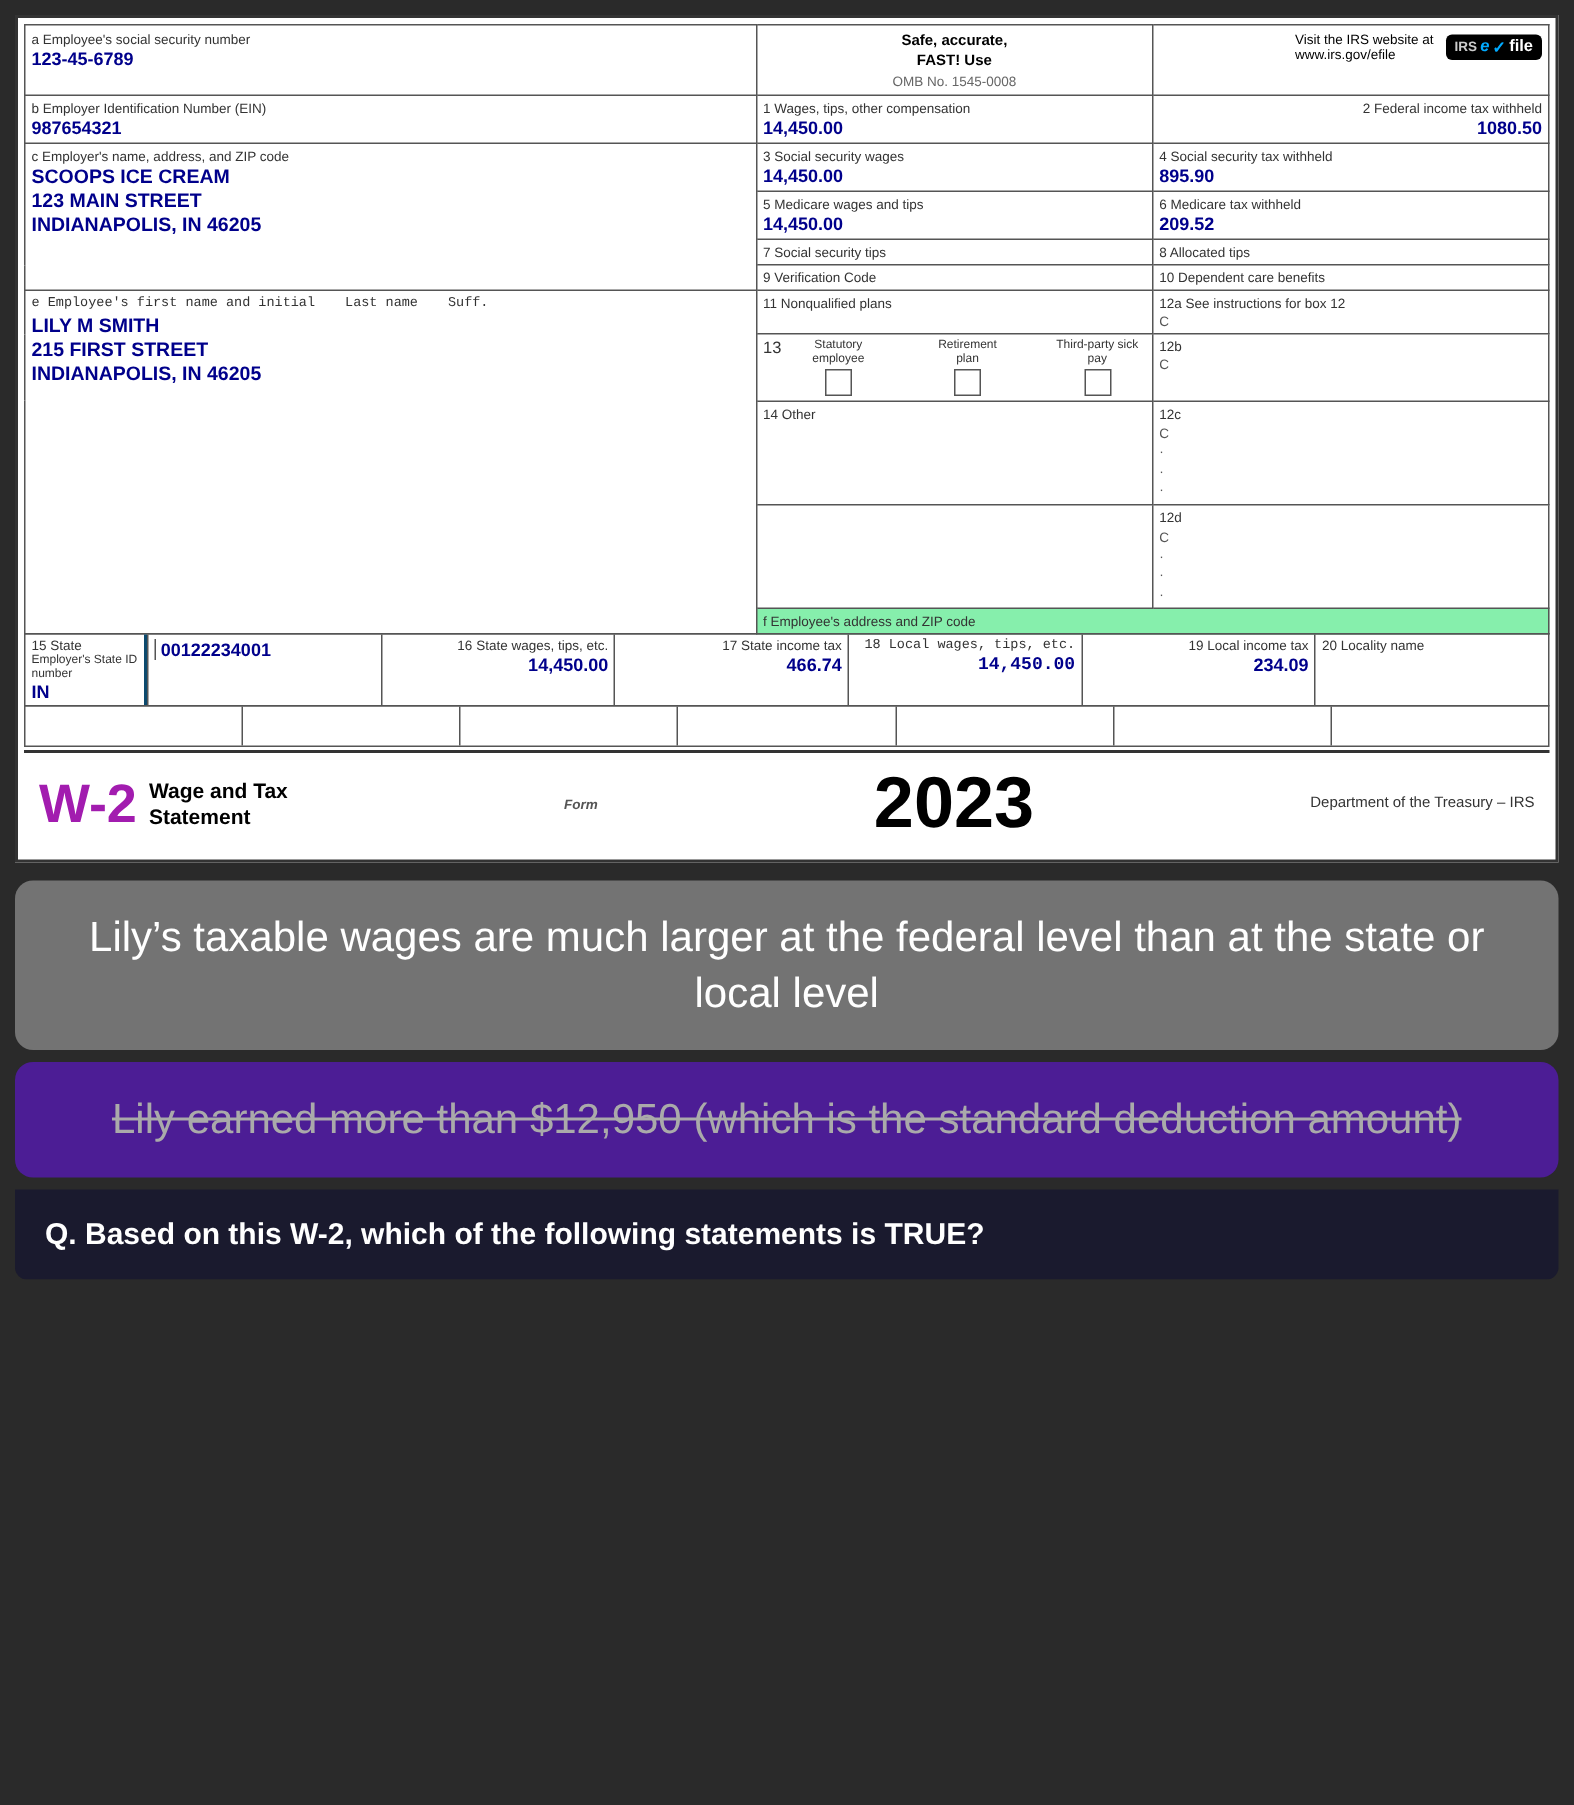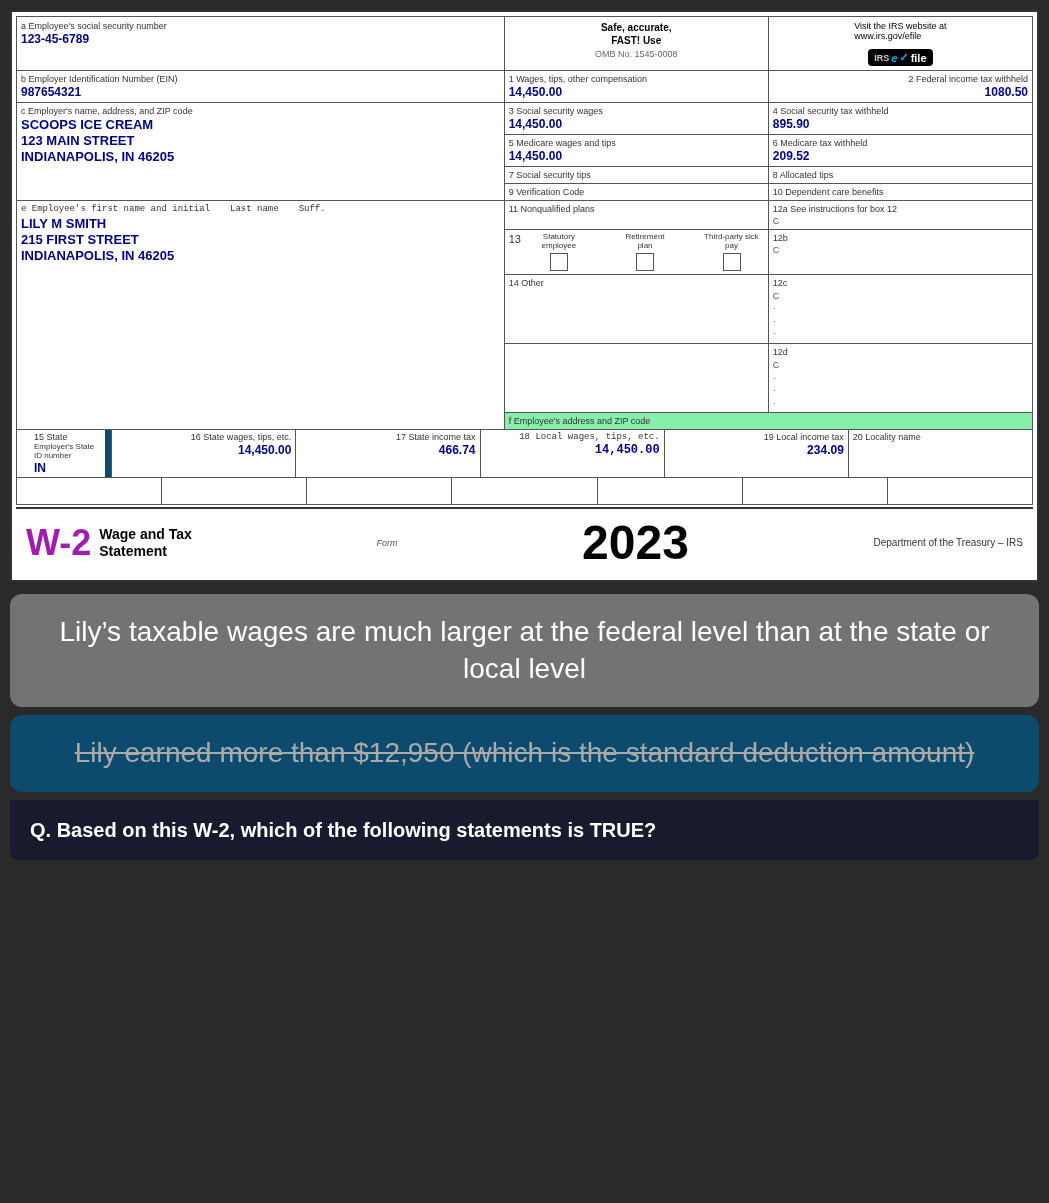--- a/index.html
+++ b/index.html
@@ -43,21 +43,20 @@
       display: block;
       margin-top: 1px;
     }
 
     .irs-logo-area {
       display: flex;
       align-items: center;
       justify-content: flex-end;
       gap: 8px;
       font-size: 10px;
-      flex-direction: column;
     }
 
     .irs-efile-badge {
       background: #000;
       color: #fff;
       border-radius: 4px;
       padding: 2px 6px;
       font-size: 11px;
       font-weight: bold;
       display: inline-flex;
@@ -117,21 +116,21 @@
 
     .statement-text {
       color: white;
       font-size: 28px;
       font-weight: normal;
       line-height: 1.3;
     }
 
     .statement-box2 {
       margin: 8px 10px;
-      background: #0c4a6e;
+      background: #4c1d95;
       border-radius: 12px;
       padding: 20px 30px;
       text-align: center;
     }
 
     .statement-text2 {
       color: #aaaaaa;
       font-size: 28px;
       font-weight: normal;
       line-height: 1.3;
@@ -186,21 +185,21 @@
       color: #000;
     }
 
     .w2-dept {
       font-size: 10px;
       text-align: right;
       font-style: normal;
       color: #333;
     }
 
-    .col-state { width: 8%; border-right: 6px solid #0c4a6e; padding: 2px 4px; margin-left: 13px; }
+    .col-state { width: 8%; border-right: 2px solid #0c4a6e; padding: 2px 4px; }
   </style>
 </head>
 <body>
 
 <div class="w2-container">
   <table class="w2-table">
 
     <tbody>
         <tr>
       <td colspan="2" style="width:48%; border:1px solid #555; padding:4px;">
@@ -363,20 +362,25 @@
     </tr>
   </tbody>
     </table>
 
   <div style="display:flex; border:1px solid #555; margin-top:-1px;">
     <div class="col-state">
       <span class="field-label">15  State</span>
       <span class="field-label" style="font-size:8px;">Employer's State ID number</span>
       <span class="field-value">IN</span>
     </div>
+    <div style="flex:1; border-left:1px solid #555; padding:2px 4px; max-width:180px;">
+      <div style="border-left:1px solid #555; padding-left:3px;">
+        <span class="field-value">00122234001</span>
+      </div>
+    </div>
     <div style="flex:1; border-left:1px solid #555; padding:2px 4px; text-align:right;">
       <span class="field-label">16  State wages, tips, etc.</span>
       <span class="field-value">14,450.00</span>
     </div>
     <div style="flex:1; border-left:1px solid #555; padding:2px 4px; text-align:right;">
       <span class="field-label">17  State income tax</span>
       <span class="field-value">466.74</span>
     </div>
     <div style="flex:1; border-left:1px solid #555; padding:2px 4px; text-align:right;font-family:Liberation Mono, monospace;">
       <span class="field-label">18  Local wages, tips, etc.</span>
@@ -402,21 +406,21 @@
   </div>
 
   <div class="w2-bottom-bar">
     <div class="w2-form-label">
       <span class="w2-big">W-2</span>
       <div>
         <div class="w2-title-text">Wage and Tax</div>
         <div class="w2-title-text">Statement</div>
       </div>
     </div>
-    <div style="font-size:9px; font-style:italic; color:#555;">Form</div>
+    <div style="font-size:9px; font-style:italic; color:#555;font-weight:bold;">Form</div>
     <div class="w2-year">2023</div>
     <div class="w2-dept">Department of the Treasury – IRS</div>
   </div>
 </div>
 
 <div class="statement-box">
   <p class="statement-text">Lily’s taxable wages are much larger at the federal level than at the state or local level</p>
 </div>
 
 <div class="statement-box2">

